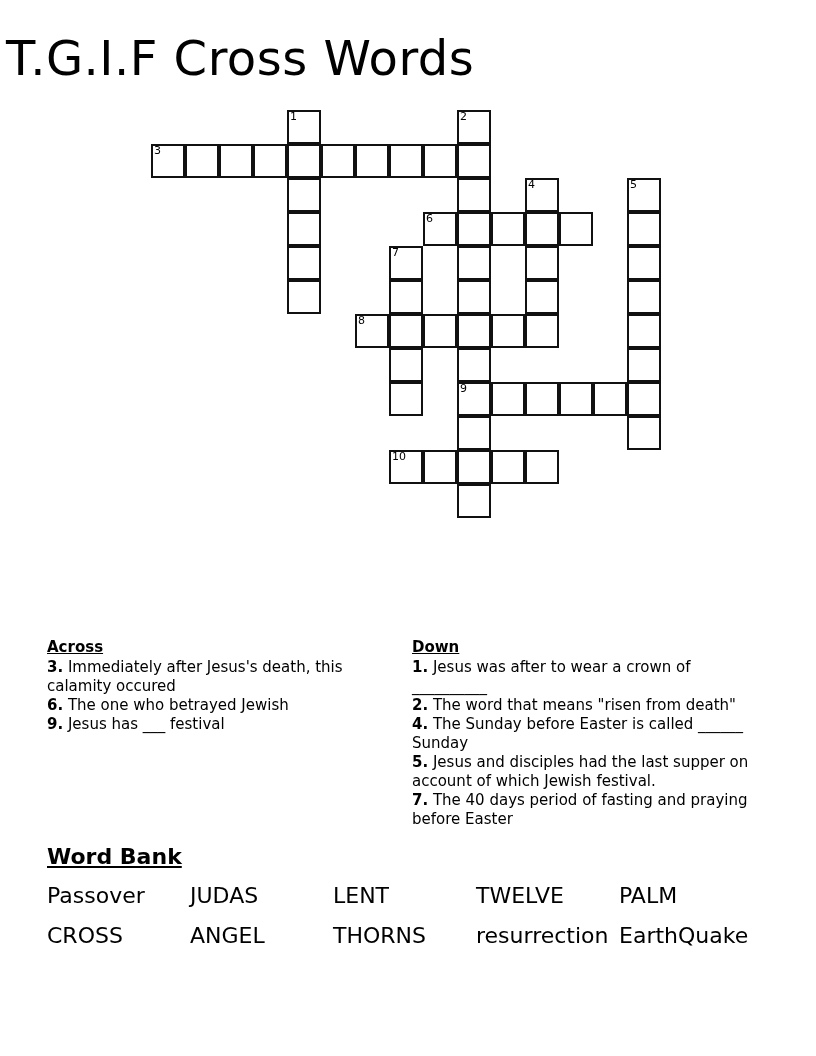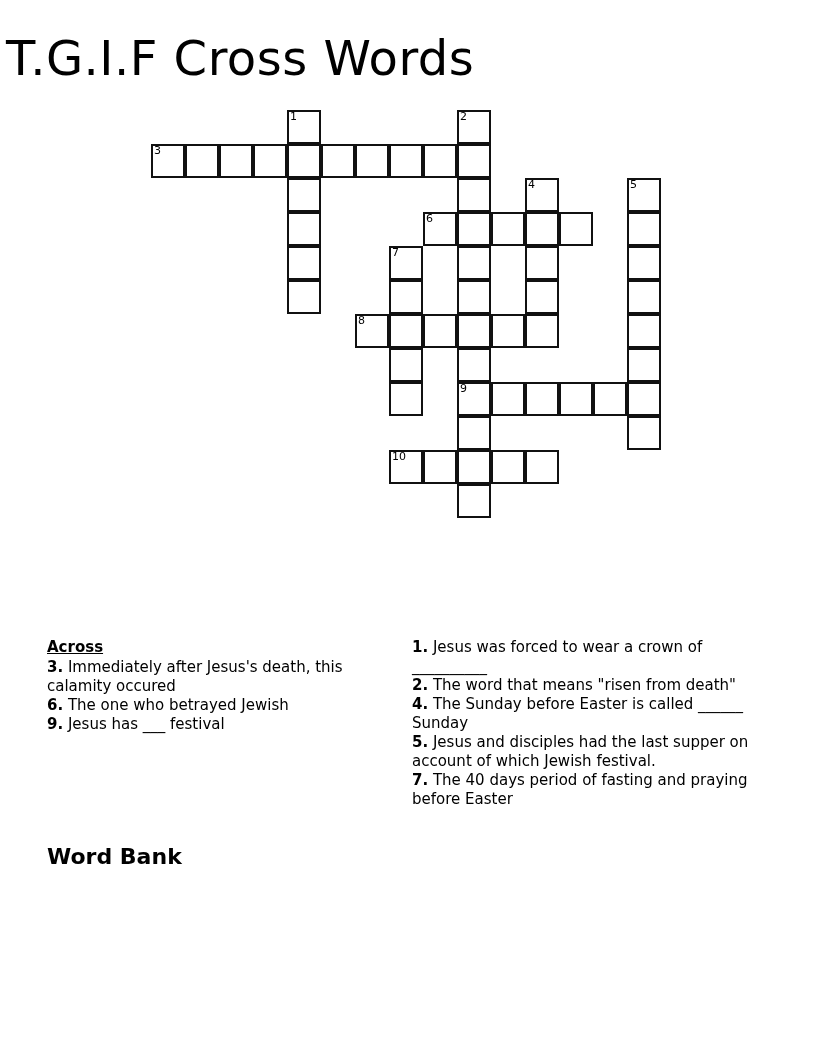--- a/index.html
+++ b/index.html
@@ -94,20 +94,21 @@
   
   #word-bank {
     position: absolute;
     left: 47px;
     top: 843px;
     width: 730px;
   }
   #word-bank-heading {
     font-size: 22px;
     font-weight: 700;
+    text-decoration: underline;
     line-height: 28px;
     font-family: "DejaVu Sans", sans-serif;
   }
   .wb-row {
     display: flex;
     margin-top: 10px;
   }
   .wb-word {
     font-size: 22px;
     line-height: 30px;
@@ -211,26 +212,43 @@
   <div class="clue-col" id="across-column">
     <div class="clue-heading">Across</div>
     <div id="across-list">
         <div class="clue-item"><span class="cnum">3.</span><span> Immediately after Jesus's death, this calamity occured</span></div>
         <div class="clue-item"><span class="cnum">6.</span><span> The one who betrayed Jewish</span></div>
         <div class="clue-item"><span class="cnum">9.</span><span> Jesus has ___ festival</span></div>
       </div>
   </div>
 
   <div class="clue-col" id="down-column">
+    <div class="clue-heading">Down</div>
     <div id="down-list">
-        <div class="clue-item"><span class="cnum">1.</span><span> Jesus was forced to wear a crown of __________</span></div>
+        <div class="clue-item"><span class="cnum">1.</span><span> Jesus was after to wear a crown of __________</span></div>
         <div class="clue-item"><span class="cnum">2.</span><span> The word that means "risen from death"</span></div>
         <div class="clue-item"><span class="cnum">4.</span><span> The Sunday before Easter is called ______ Sunday</span></div>
         <div class="clue-item"><span class="cnum">5.</span><span> Jesus and disciples had the last supper on account of which Jewish festival.</span></div>
         <div class="clue-item"><span class="cnum">7.</span><span> The 40 days period of fasting and praying before Easter</span></div>
       </div>
   </div>
 
 </div>
 
 <div id="word-bank">
   <div id="word-bank-heading">Word Bank</div>
+  <div id="word-bank-rows">
+      <div class="wb-row">
+        <div class="wb-word wb-c0">Passover</div>
+        <div class="wb-word wb-c1">JUDAS</div>
+        <div class="wb-word wb-c2">LENT</div>
+        <div class="wb-word wb-c3">TWELVE</div>
+        <div class="wb-word wb-c4">PALM</div>
+      </div>
+      <div class="wb-row">
+        <div class="wb-word wb-c0">CROSS</div>
+        <div class="wb-word wb-c1">ANGEL</div>
+        <div class="wb-word wb-c2">THORNS</div>
+        <div class="wb-word wb-c3">resurrection</div>
+        <div class="wb-word wb-c4">EarthQuake</div>
+      </div>
+    </div>
 </div>
 
 </body></html>

